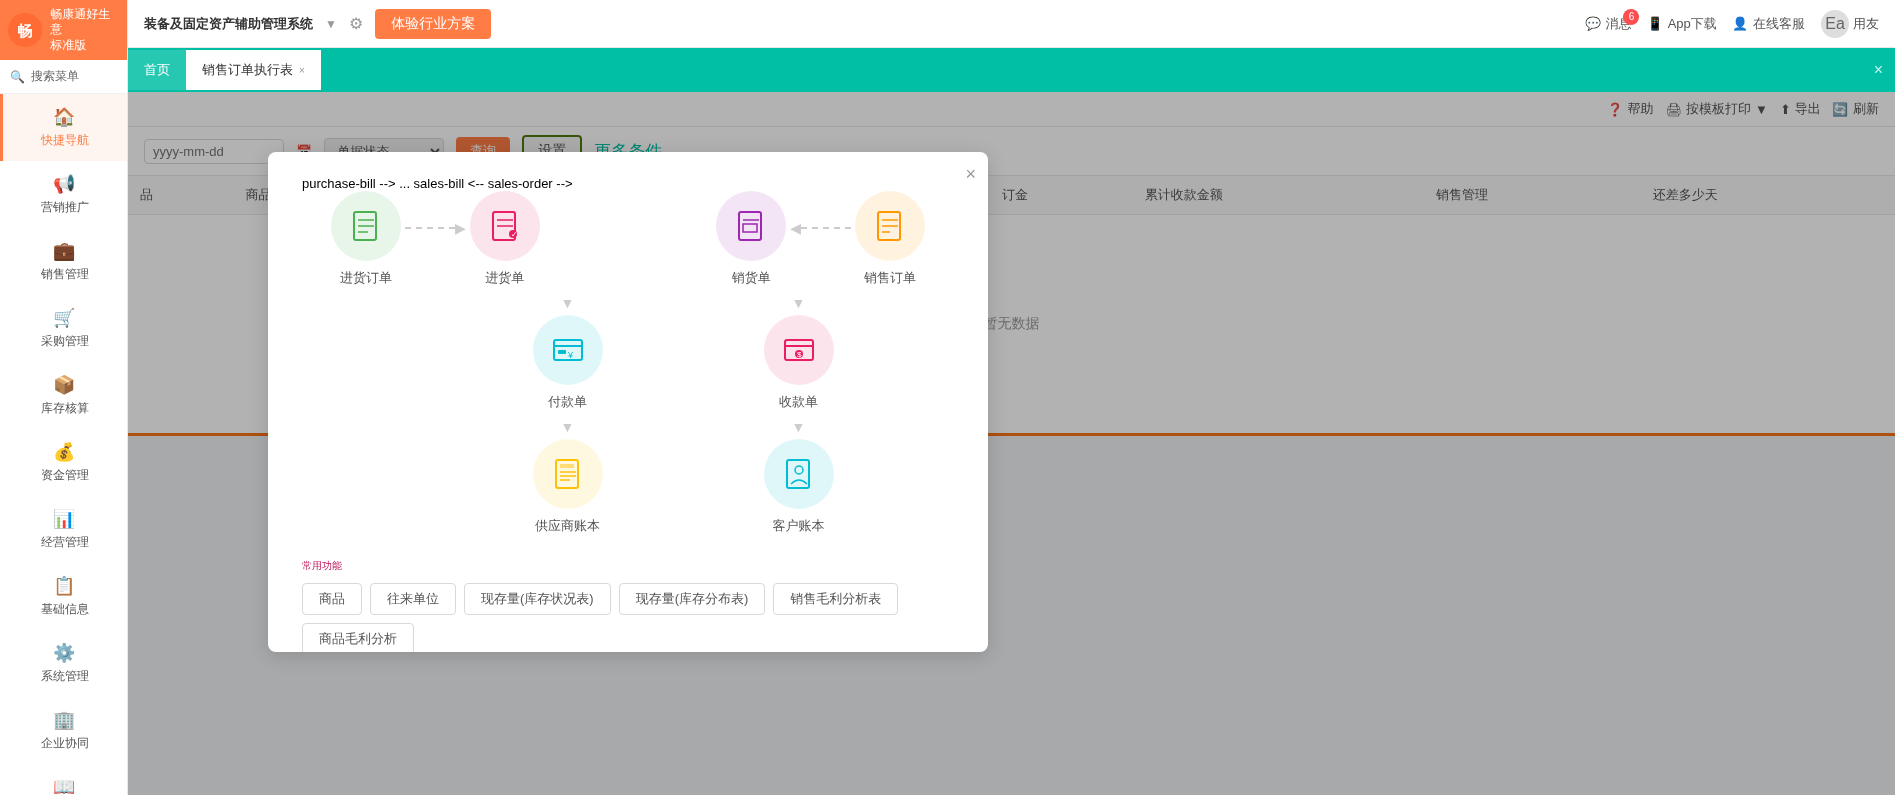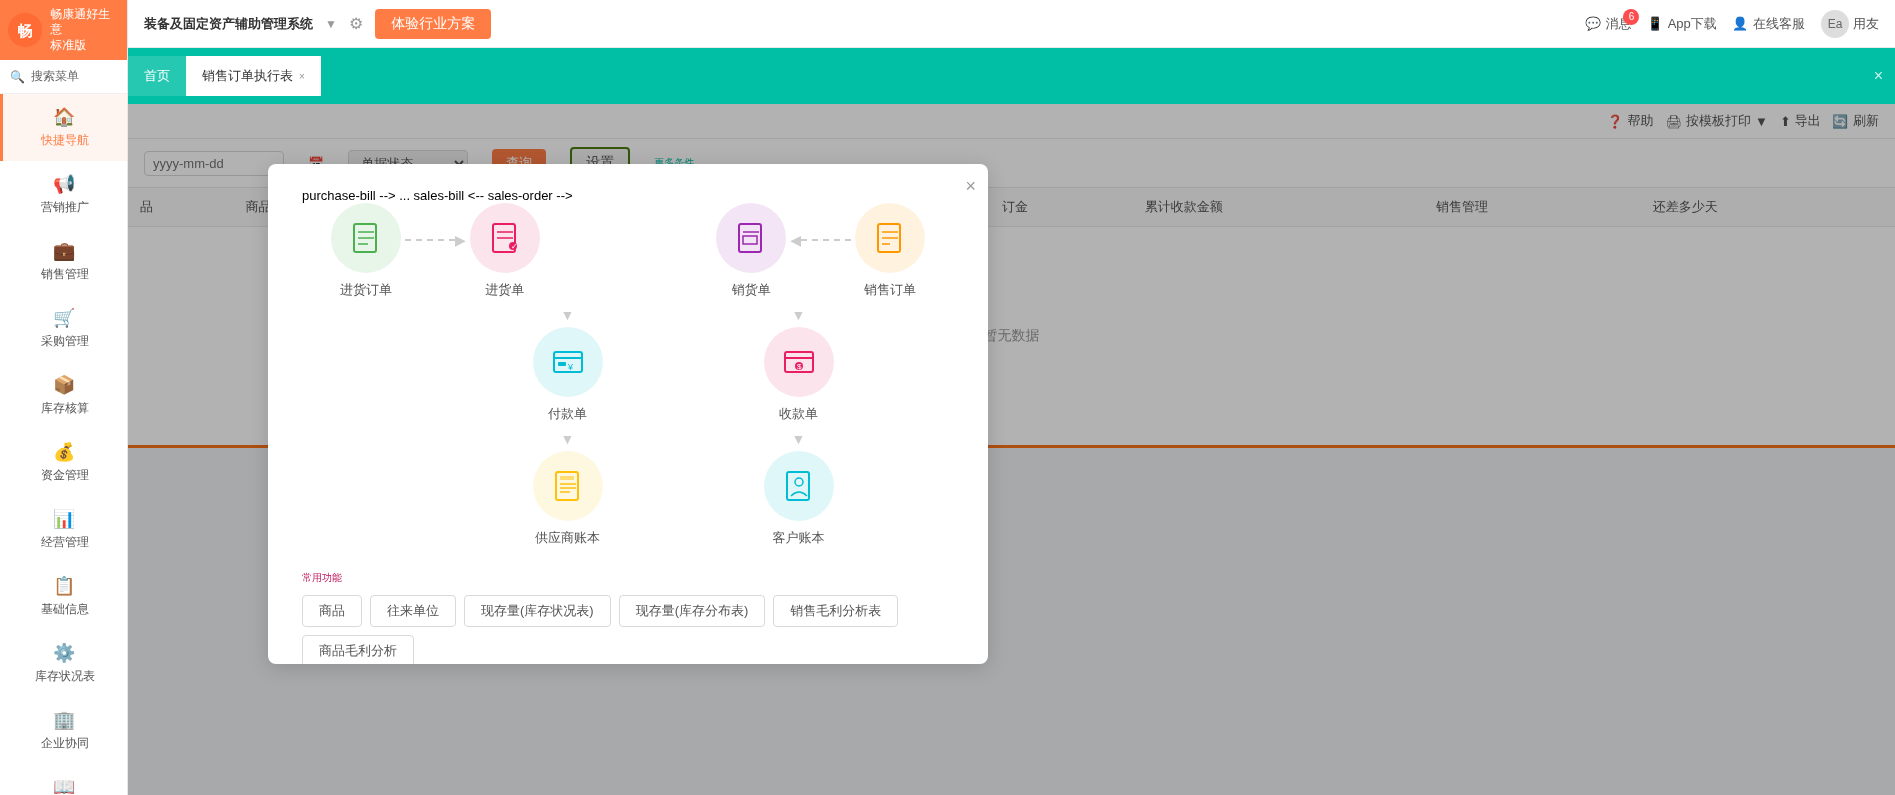--- a/index.html
+++ b/index.html
@@ -24,44 +24,44 @@
 
     
     .topbar { height: 48px; background: #fff; border-bottom: 1px solid #e8e8e8; display: flex; align-items: center; padding: 0 16px; gap: 12px; flex-shrink: 0; }
     .topbar-system-title { font-weight: bold; color: #333; }
     .topbar-dropdown { color: #999; font-size: 12px; }
     .topbar-settings { color: #999; font-size: 16px; cursor: pointer; }
     .topbar-btn { background: #ff7d45; color: #fff; border: none; padding: 6px 16px; border-radius: 4px; cursor: pointer; font-size: 14px; }
     .topbar-actions { display: flex; align-items: center; gap: 16px; margin-left: auto; }
     .topbar-action-item { display: flex; align-items: center; gap: 4px; color: #555; font-size: 13px; cursor: pointer; position: relative; }
     .badge { background: #ff4d4f; color: #fff; border-radius: 50%; width: 16px; height: 16px; font-size: 10px; display: flex; align-items: center; justify-content: center; position: absolute; top: -6px; right: -8px; }
-    .avatar { width: 28px; height: 28px; border-radius: 50%; background: #ddd; display: flex; align-items: center; justify-content: center; font-size: 12px; color: #666; }
-
-    
-    .tabbar { height: 56px; background: #00bfa5; display: flex; align-items: center; padding: 0 0 0 0; flex-shrink: 0; }
+    .avatar { width: 28px; height: 28px; border-radius: 50%; background: #ddd; display: flex; align-items: center; justify-content: center; font-size: 16px; color: #666; }
+
+    
+    .tabbar { height: 44px; background: #00bfa5; display: flex; align-items: center; padding: 0 0 0 0; flex-shrink: 0; }
     .tab { padding: 0 16px; height: 40px; display: flex; align-items: center; gap: 6px; cursor: pointer; font-size: 13px; color: rgba(255,255,255,0.85); }
     .tab.home { background: rgba(255,255,255,0.15); color: #fff; }
     .tab.active-tab { background: #fff; color: #333; }
     .tab-close { font-size: 10px; color: #999; }
     .tab-close-x { margin-left: auto; color: rgba(255,255,255,0.8); font-size: 16px; cursor: pointer; margin-right: 12px; }
 
     
     .content { flex: 1; background: #f0f2f5; position: relative; overflow: hidden; }
 
     
     .content-toolbar { background: #fff; padding: 8px 16px; display: flex; align-items: center; gap: 12px; border-bottom: 1px solid #e8e8e8; }
     .toolbar-btn { display: flex; align-items: center; gap: 4px; color: #555; font-size: 13px; cursor: pointer; }
     .toolbar-btn-primary { background: #ff7d45; color: #fff; border: none; padding: 5px 14px; border-radius: 4px; cursor: pointer; font-size: 13px; }
     .toolbar-btn-setting { background: #f5f5f5; color: #555; border: 2px solid #4d7c0f; padding: 5px 14px; border-radius: 4px; cursor: pointer; font-size: 14px; }
 
     
-    .filter-row { background: #fff; padding: 8px 16px; display: flex; align-items: center; gap: 24px; border-bottom: 1px solid #e8e8e8; flex-wrap: wrap; }
+    .filter-row { background: #fff; padding: 8px 16px; display: flex; align-items: center; gap: 12px; border-bottom: 1px solid #e8e8e8; flex-wrap: wrap; }
     .filter-input { border: 1px solid #d9d9d9; border-radius: 4px; padding: 4px 8px; font-size: 13px; width: 140px; color: #bbb; }
     .filter-select { border: 1px solid #d9d9d9; border-radius: 4px; padding: 4px 8px; font-size: 13px; width: 120px; color: #555; }
-    .more-conditions { color: #00bfa5; font-size: 10px; cursor: pointer; }
+    .more-conditions { color: #00bfa5; font-size: 17px; cursor: pointer; }
 
     
     .table-container { background: #fff; margin: 0; overflow: auto; }
     table { width: 100%; border-collapse: collapse; font-size: 13px; }
     th { background: #fafafa; padding: 10px 12px; text-align: left; color: #555; font-weight: normal; border-bottom: 1px solid #e8e8e8; white-space: nowrap; }
     td { padding: 10px 12px; border-bottom: 3px solid #f97316; color: #333; white-space: nowrap; }
     .empty-row { text-align: center; color: #999; padding: 40px; }
 
     
     .modal-overlay { position: absolute; top: 0; left: 0; right: 0; bottom: 0; background: rgba(0,0,0,0.3); z-index: 100; display: flex; align-items: flex-start; justify-content: flex-start; padding: 60px 0 0 140px; }
@@ -135,21 +135,21 @@
       <div class="sidebar-item">
         <span class="sidebar-item-icon">📊</span>
         <span>经营管理</span>
       </div>
       <div class="sidebar-item">
         <span class="sidebar-item-icon">📋</span>
         <span>基础信息</span>
       </div>
       <div class="sidebar-item">
         <span class="sidebar-item-icon">⚙️</span>
-        <span>库存状况表</span>
+        <span>系统管理</span>
       </div>
       <div class="sidebar-item">
         <span class="sidebar-item-icon">🏢</span>
         <span>企业协同</span>
       </div>
       <div class="sidebar-item">
         <span class="sidebar-item-icon">📖</span>
 
       </div>
     </div>

